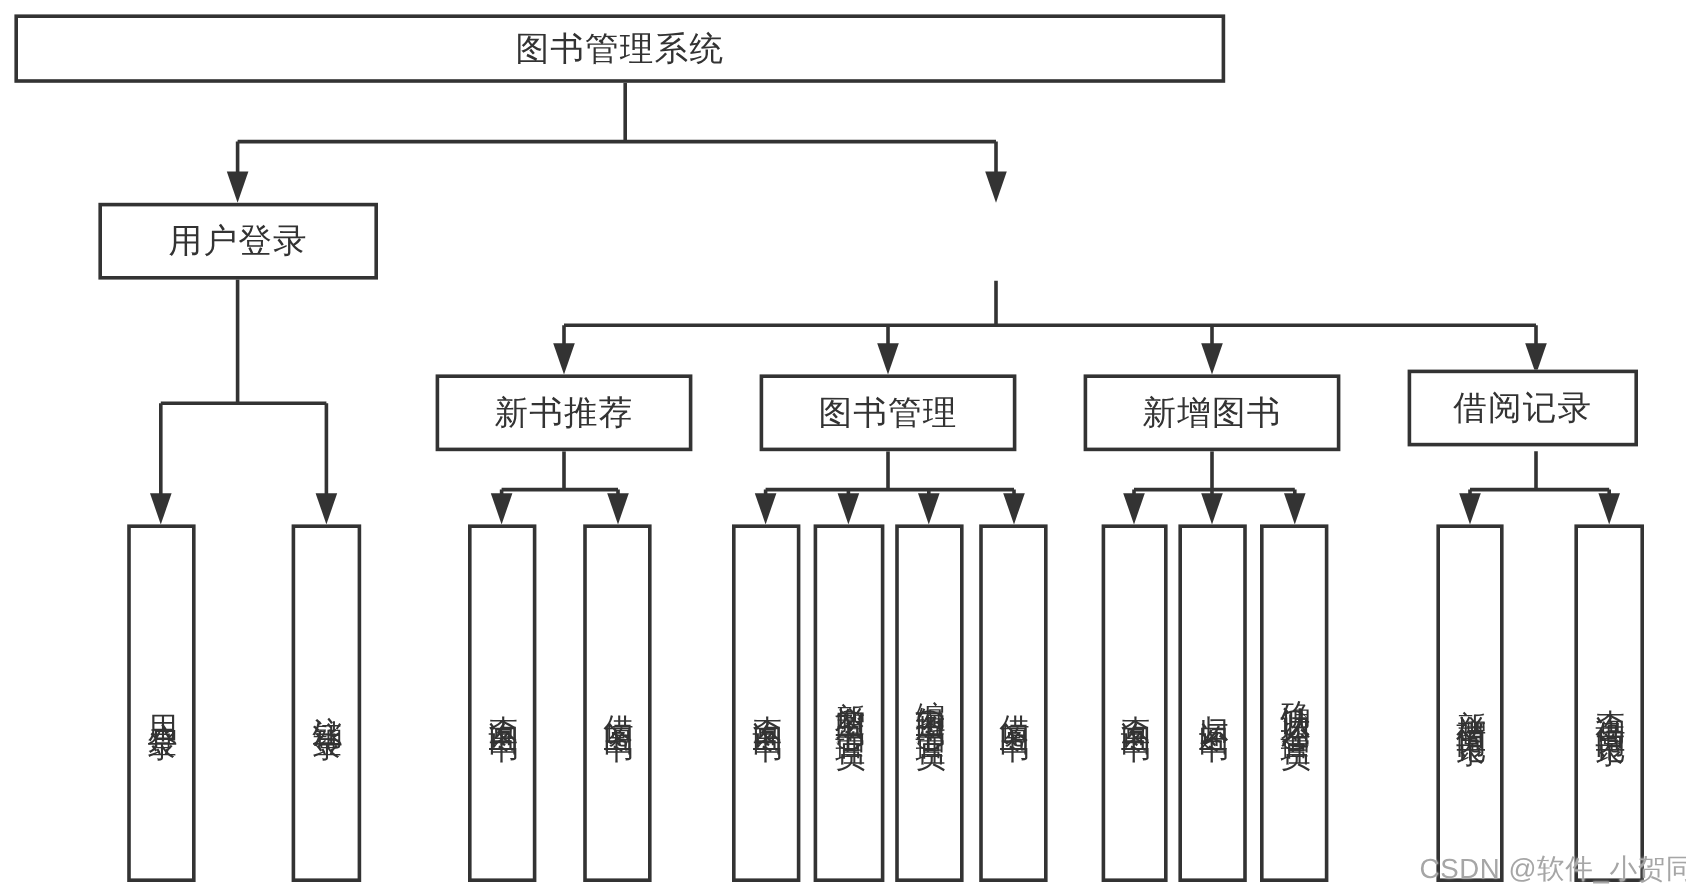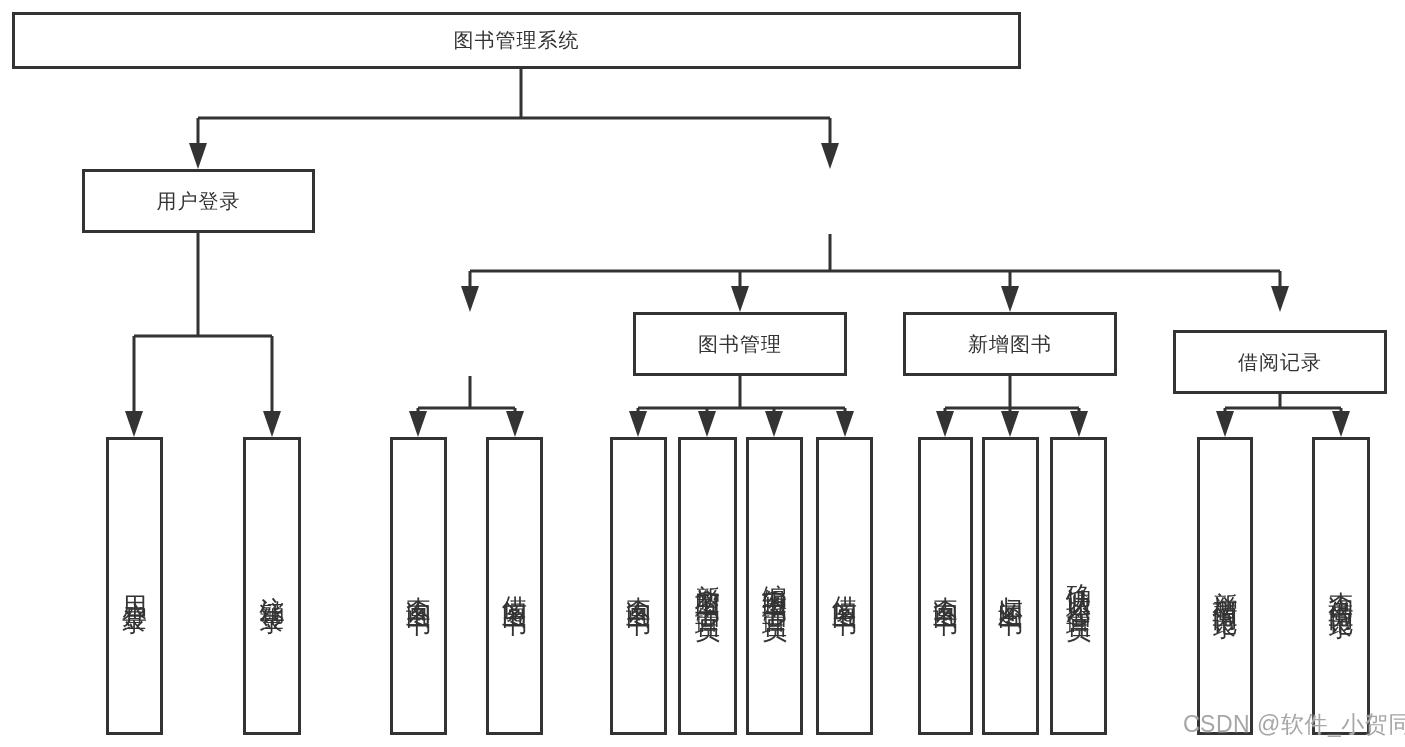--- a/index.html
+++ b/index.html
@@ -28,21 +28,21 @@
     stroke: none;
   }
   .node {
     position: absolute;
     box-sizing: border-box;
     border: 3px solid var(--line, #333333);
     background: #ffffff;
     display: flex;
     align-items: center;
     justify-content: center;
-    font-size: 20px;
+    font-size: 28px;
     letter-spacing: 1px;
     color: var(--text, #333333);
     z-index: 2;
   }
   .leaf {
     writing-mode: vertical-rl;
     text-orientation: mixed;
     font-size: 25px;
     letter-spacing: 5px;
     line-height: 1;
@@ -117,23 +117,24 @@
     <polygon points="1001,411 1019,411 1010,437"></polygon>
     <polygon points="1070,411 1088,411 1079,437"></polygon>
     <polygon points="1216,411 1234,411 1225,437"></polygon>
     <polygon points="1332,411 1350,411 1341,437"></polygon>
   </svg>
 
   <div class="node" style="left:12px; top:12px; width:1009px; height:57px;">图书管理系统</div>
 
   <div class="node" style="left:82px; top:169px; width:233px; height:64px;">用户登录</div>
 
+  <div class="node" style="left:363px; top:312px; width:214px; height:64px;">新书推荐</div>
   <div class="node" style="left:633px; top:312px; width:214px; height:64px;">图书管理</div>
   <div class="node" style="left:903px; top:312px; width:214px; height:64px;">新增图书</div>
-  <div class="node" style="left:1173px; top:330px; width:214px; height:64px;">借阅记录</div>
+  <div class="node" style="left:1173px; top:308px; width:192px; height:64px;">借阅记录</div>
 
   <div class="node leaf" style="left:106px; top:437px; width:57px; height:298px;">用户登录</div>
   <div class="node leaf" style="left:243px; top:437px; width:58px; height:298px;">注销登录</div>
 
   <div class="node leaf" style="left:390px; top:437px; width:57px; height:298px;">查询图书</div>
   <div class="node leaf" style="left:486px; top:437px; width:57px; height:298px;">借阅图书</div>
 
   <div class="node leaf" style="left:610px; top:437px; width:57px; height:298px;">查询图书</div>
   <div class="node leaf" style="left:678px; top:437px; width:59px; height:298px;">新增图书（管理员）</div>
   <div class="node leaf" style="left:746px; top:437px; width:57px; height:298px;">编辑图书（管理员）</div>

